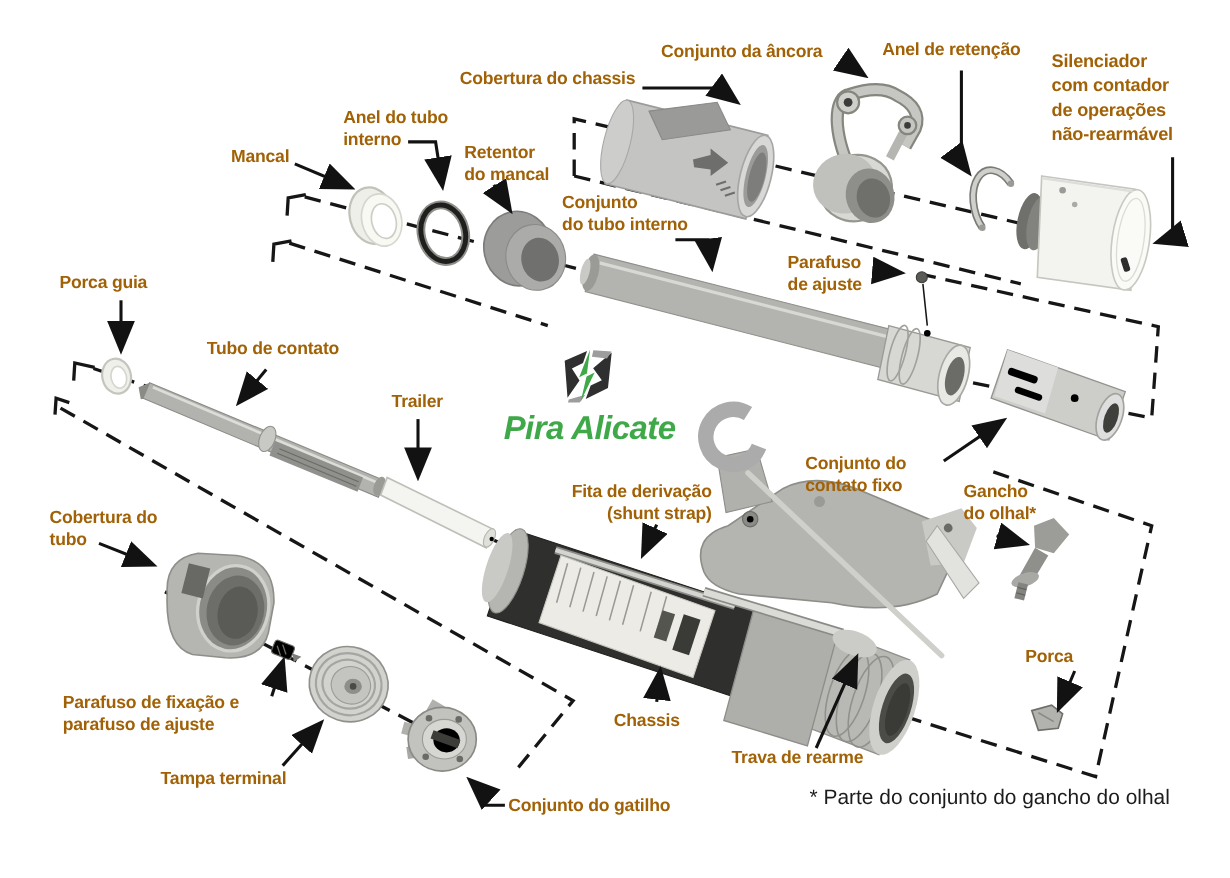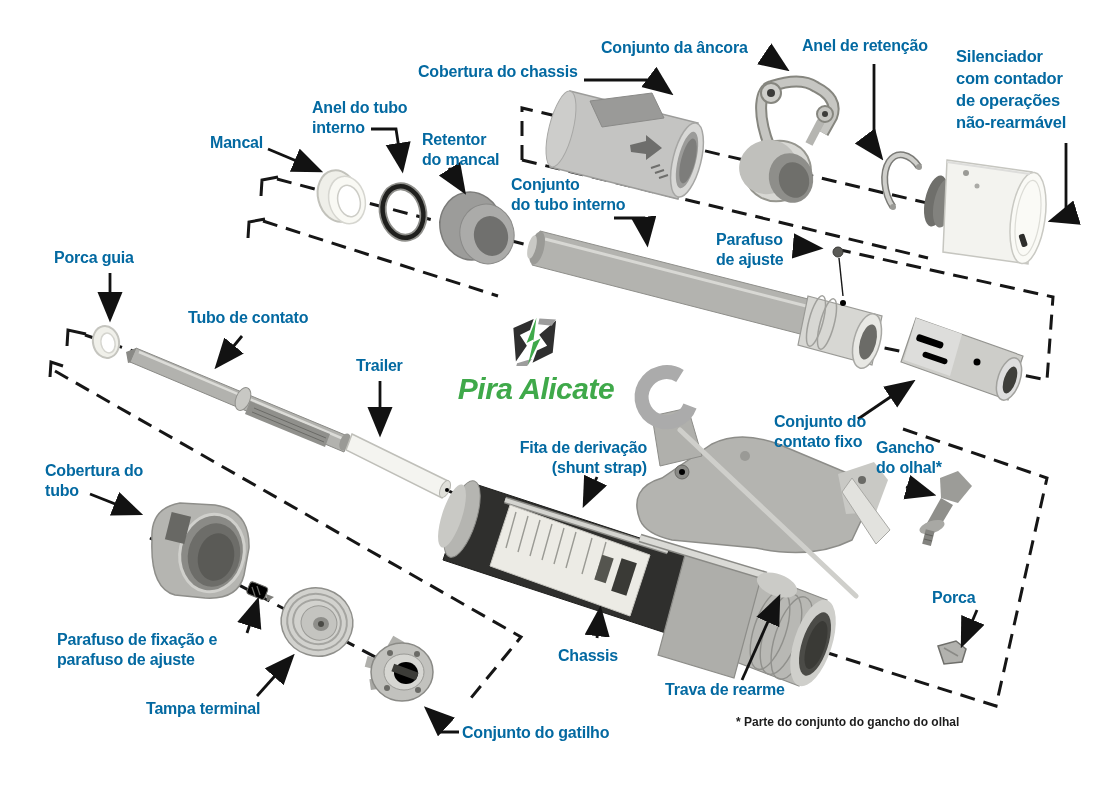--- a/index.html
+++ b/index.html
@@ -1,23 +1,23 @@
 <!DOCTYPE html>
 <html><head>
 <meta charset="utf-8">
 <style>
   html,body{margin:0;padding:0;background:#ffffff;}
   #stage{position:relative;width:1118px;height:798px;background:#ffffff;overflow:hidden;
          font-family:"Liberation Sans",sans-serif;}
   #art{position:absolute;left:0;top:0;}
-  .lbl{position:absolute;font-weight:700;font-size:16px;line-height:1.28;color:#0369a1;
+  .lbl{position:absolute;font-weight:700;font-size:16px;line-height:1.28;color:#a16207;
        white-space:pre-line;letter-spacing:-0.2px;}
   .lbl.center{text-align:right;}
   .lbl.big{font-size:16.5px;line-height:1.33;}
-  #footnote{position:absolute;font-weight:700;font-size:12px;color:#1c1c1c;}
+  #footnote{position:absolute;font-weight:400;font-size:19px;color:#1c1c1c;}
   #logo{position:absolute;left:438px;top:316px;width:196px;text-align:center;}
   #logo .logo-text{font-weight:700;font-style:italic;font-size:30px;letter-spacing:-0.5px;
                    margin-top:2px;}
 </style>
 </head>
 <body>
 
 <div id="stage">
 
 <svg id="art" width="1118" height="798" viewBox="0 0 1118 798">
@@ -334,21 +334,21 @@
 com contador
 de operações
 não-rearmável</div>
 <div class="lbl" style="left:511px;top:175px;width:130px;">Conjunto
 do tubo interno</div>
 <div class="lbl" style="left:716px;top:230px;width:90px;">Parafuso
 de ajuste</div>
 <div class="lbl" style="left:54px;top:248px;">Porca guia</div>
 <div class="lbl" style="left:188px;top:308px;">Tubo de contato</div>
 <div class="lbl" style="left:356px;top:356px;">Trailer</div>
-<div class="lbl" style="left:774px;top:412px;width:130px;">Conjunto do
+<div class="lbl" style="left:732px;top:412px;width:130px;">Conjunto do
 contato fixo</div>
 <div class="lbl" style="left:876px;top:438px;width:90px;">Gancho
 do olhal*</div>
 <div class="lbl" style="left:45px;top:461px;width:120px;">Cobertura do
 tubo</div>
 <div class="lbl center" style="left:492px;top:438px;width:155px;">Fita de derivação
 (shunt strap)</div>
 <div class="lbl" style="left:57px;top:630px;width:210px;">Parafuso de fixação e
 parafuso de ajuste</div>
 <div class="lbl" style="left:146px;top:699px;">Tampa terminal</div>

